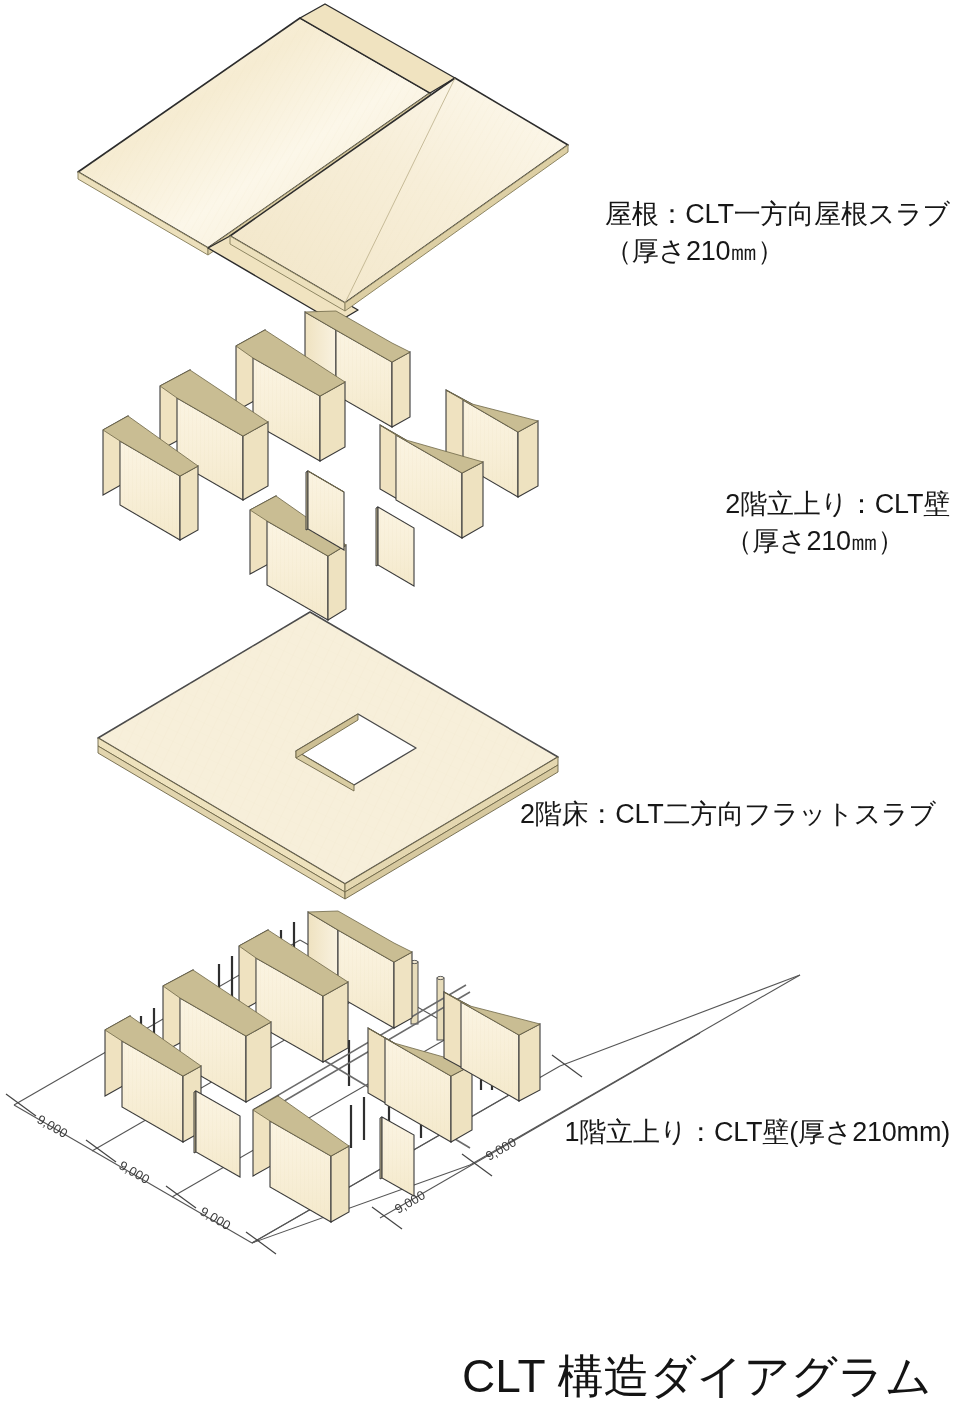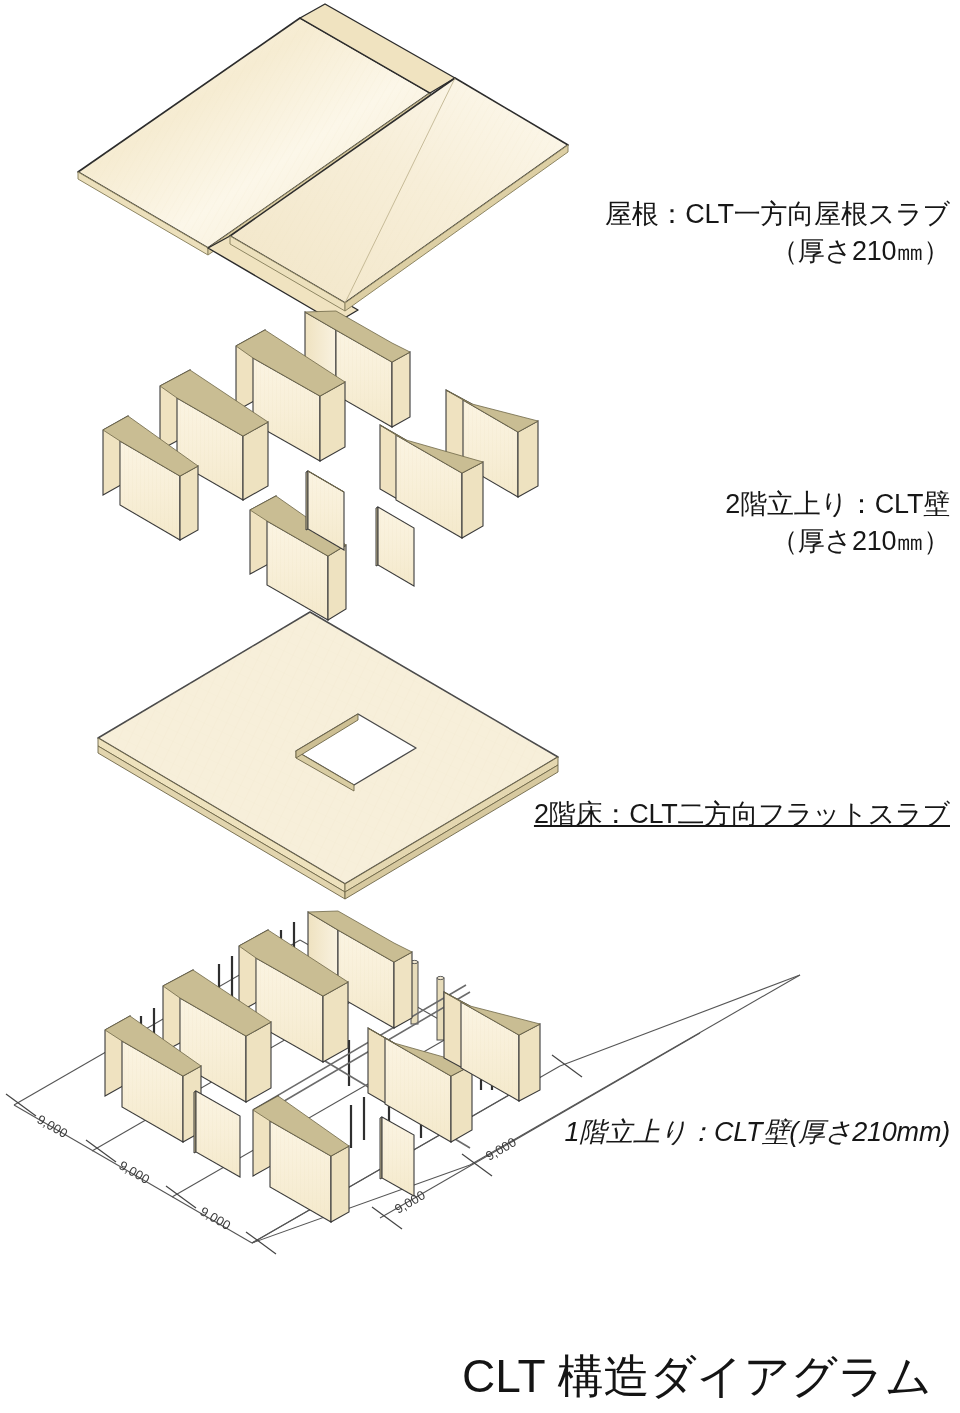--- a/index.html
+++ b/index.html
@@ -2,28 +2,28 @@
 <html><head>
 <meta charset="utf-8">
 <style>
   html,body{margin:0;padding:0;background:#ffffff;}
   body{width:960px;height:1413px;position:relative;overflow:hidden;
        font-family:"Liberation Sans","DejaVu Sans",sans-serif;}
   #stage{position:absolute;left:0;top:0;width:960px;height:1413px;}
   svg.layer{position:absolute;left:0;top:0;width:960px;height:1413px;overflow:visible;}
   .lbl{position:absolute;color:#171717;font-size:27px;line-height:37px;
        font-family:"Liberation Sans","DejaVu Sans",sans-serif;
-       white-space:nowrap;text-align:right;letter-spacing:-0.2px;}
+       white-space:nowrap;text-align:left;letter-spacing:-0.2px;}
   .lbl .l2{display:block;}
   .title{position:absolute;color:#141414;font-size:46px;line-height:56px;
          font-family:"Liberation Sans","DejaVu Sans",sans-serif;white-space:nowrap;}
   #lbl-roof{right:10px;top:196px;}
   #lbl-wall2{right:10px;top:486px;}
-  #lbl-floor2{right:10px;top:796px;text-decoration:underline;}
-  #lbl-wall1{right:10px;top:1114px;font-style:italic;}
+  #lbl-floor2{right:24px;top:796px;}
+  #lbl-wall1{right:10px;top:1114px;}
   #title-main{right:28px;top:1348px;text-align:center;}
 </style>
 </head>
 <body>
 
 <div id="stage">
 
   <svg class="layer" viewBox="0 0 960 1413">
     <defs>
       <linearGradient id="gTop" x1="0" y1="0" x2="1" y2="1">

